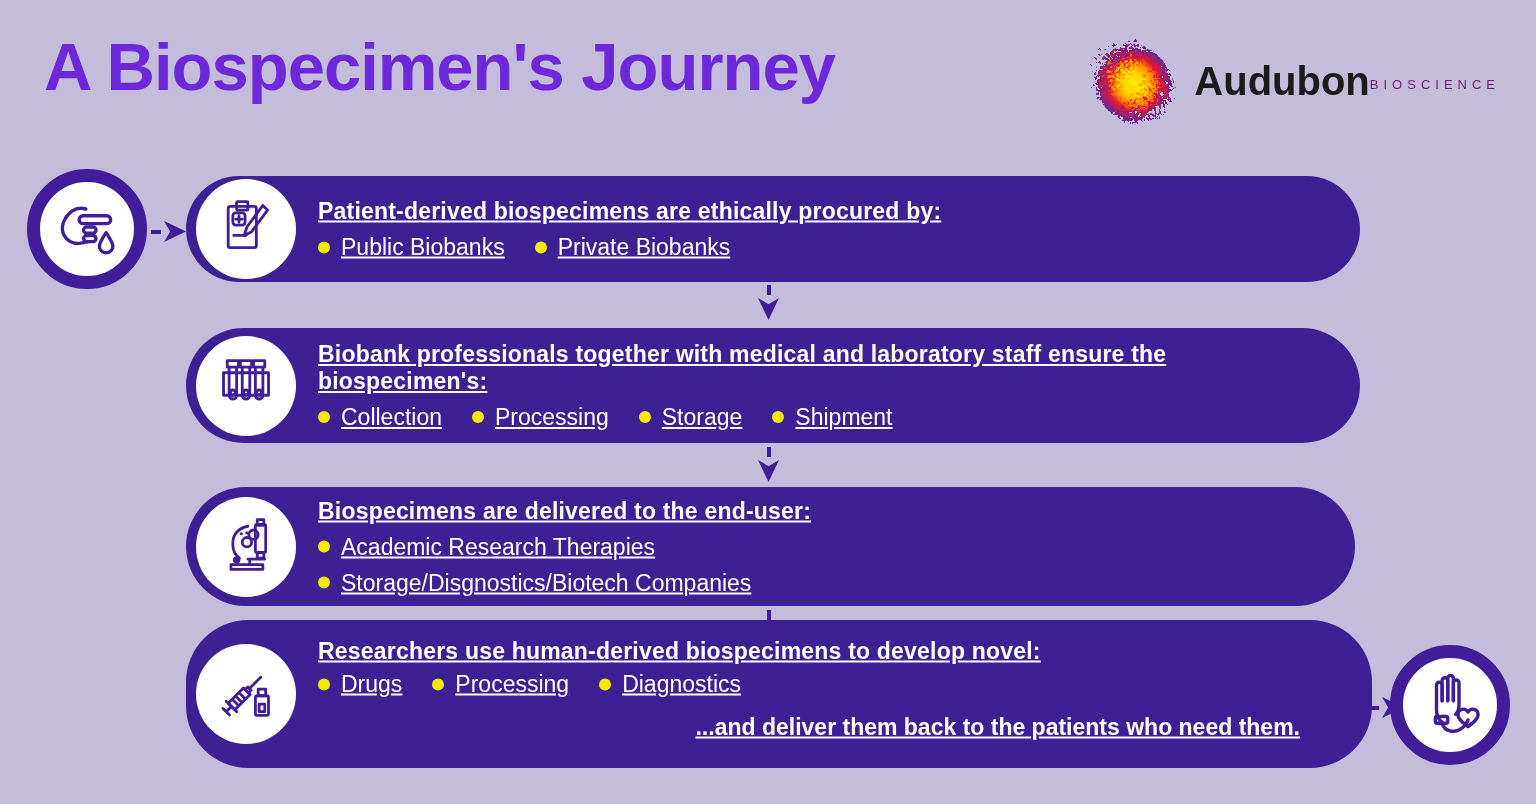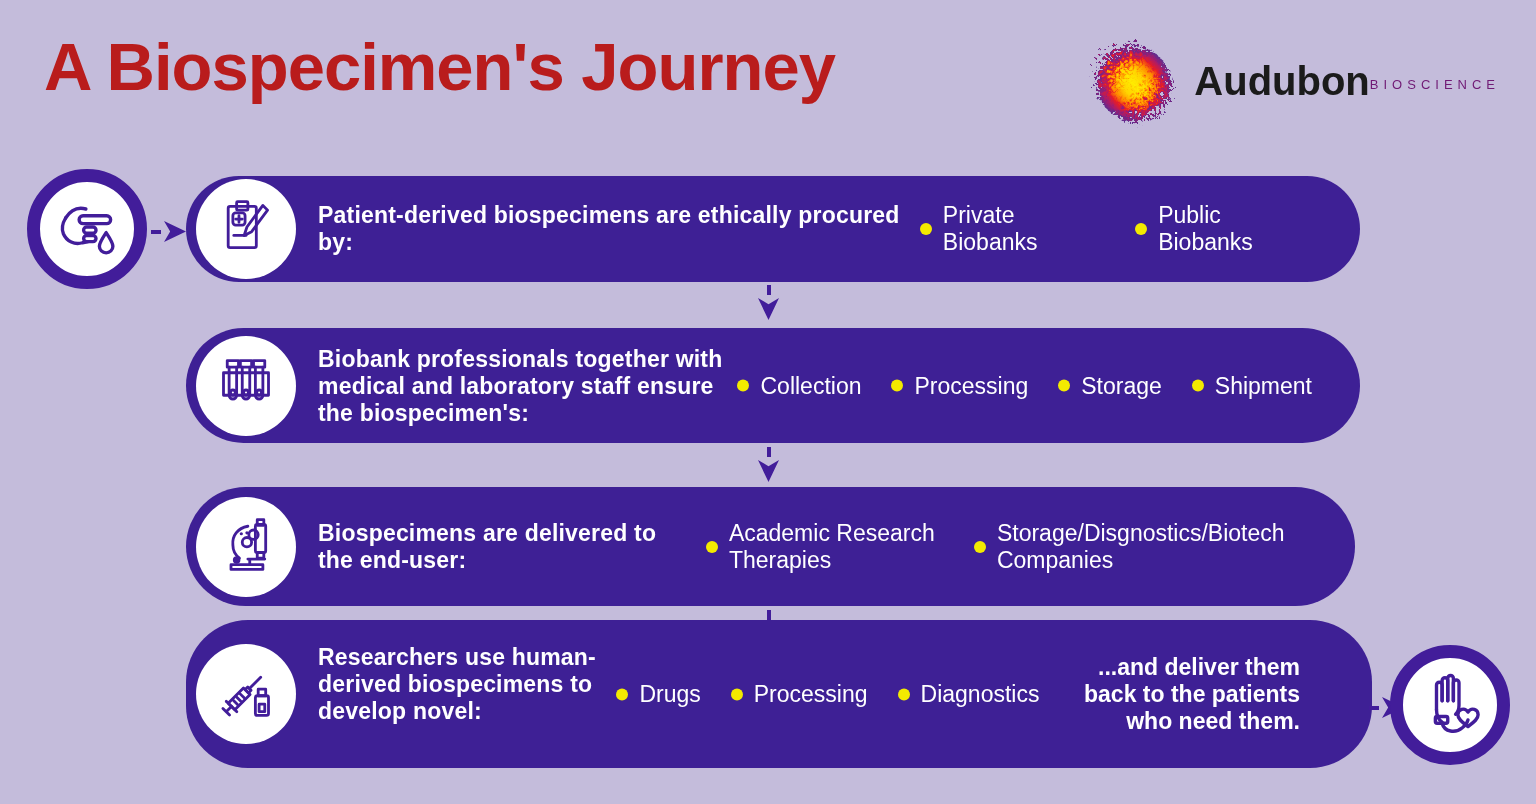--- a/index.html
+++ b/index.html
@@ -1,21 +1,21 @@
 <!DOCTYPE html>
 <html><head>
 <meta charset="utf-8">
 <style>
   html,body{margin:0;padding:0;}
   body{font-family:"Liberation Sans", sans-serif;}
   .canvas{position:relative;width:1536px;height:804px;background:#c4bcdb;overflow:hidden;}
 
   
   .title{position:absolute;left:44px;top:28px;margin:0;font-size:67px;font-weight:bold;
-         letter-spacing:-1px;color:#b91c1c;}
+         letter-spacing:-1px;color:#6d28d9;}
 
   
   .logo{position:absolute;right:36px;top:30px;display:flex;align-items:center;gap:16px;}
   .logo-text{display:flex;flex-direction:row;align-items:center;line-height:1;}
   .logo-name{font-size:40px;font-weight:bold;color:#1b1b1b;letter-spacing:0px;}
   .logo-sub{font-size:13px;font-weight:500;color:#701a75;letter-spacing:5px;margin-top:6px;}
 
   
   .big-circle{position:absolute;width:120px;height:120px;border-radius:50%;
               background:#fff;border:13px solid #421d9a;box-sizing:border-box;
@@ -26,21 +26,21 @@
   
   .banner{position:absolute;left:186px;background:#3e2095;border-radius:62px;color:#fff;}
   .b1{top:176px;width:1174px;height:106px;}
   .b2{top:328px;width:1174px;height:115px;}
   .b3{top:487px;width:1169px;height:119px;}
   .b4{top:620px;width:1186px;height:148px;}
   .icon-circle{position:absolute;left:10px;top:50%;transform:translateY(-50%);
                width:100px;height:100px;border-radius:50%;background:#fff;
                display:flex;align-items:center;justify-content:center;}
   .content{position:absolute;left:132px;right:48px;top:50%;transform:translateY(-50%);
-           display:flex;flex-direction:row;gap:9px;}
+           display:flex;flex-direction:column;gap:9px;text-decoration:underline;}
   .b4 .content{gap:6px;}
   .heading{margin:0;font-size:23px;font-weight:bold;letter-spacing:0.2px;}
   .bullet-line{display:flex;align-items:center;gap:30px;font-size:23px;}
   .bullet{display:flex;align-items:center;gap:11px;}
   .dot{width:12px;height:12px;border-radius:50%;background:#f3ea00;flex:0 0 auto;}
   .footer-line{margin:10px;font-size:23px;font-weight:bold;text-align:right;padding-right:14px;}
 
   
   .varrow{position:absolute;left:758px;width:21px;display:flex;flex-direction:column;align-items:center;}
   .va1{top:285px;} .va2{top:447px;} .va3{top:610px;}
@@ -119,25 +119,25 @@
           <path d="M19 41h13"></path>
           <path d="M50 9 l5 5 L38 37 l-8 4 3 -9 z"></path>
         </svg>
       </span>
     </div>
     <div class="content">
       <p class="heading">Patient-derived biospecimens are ethically procured by:</p>
       <div class="bullet-line">
         <span class="bullet">
           <span class="dot"></span>
+          <span>Public Biobanks</span>
+        </span>
+        <span class="bullet">
+          <span class="dot"></span>
           <span>Private Biobanks</span>
-        </span>
-        <span class="bullet">
-          <span class="dot"></span>
-          <span>Public Biobanks</span>
         </span>
       </div>
     </div>
   </section>
 
   <div class="varrow va1">
     <span class="dash"></span>
       <span class="head"></span>
   </div>
 

